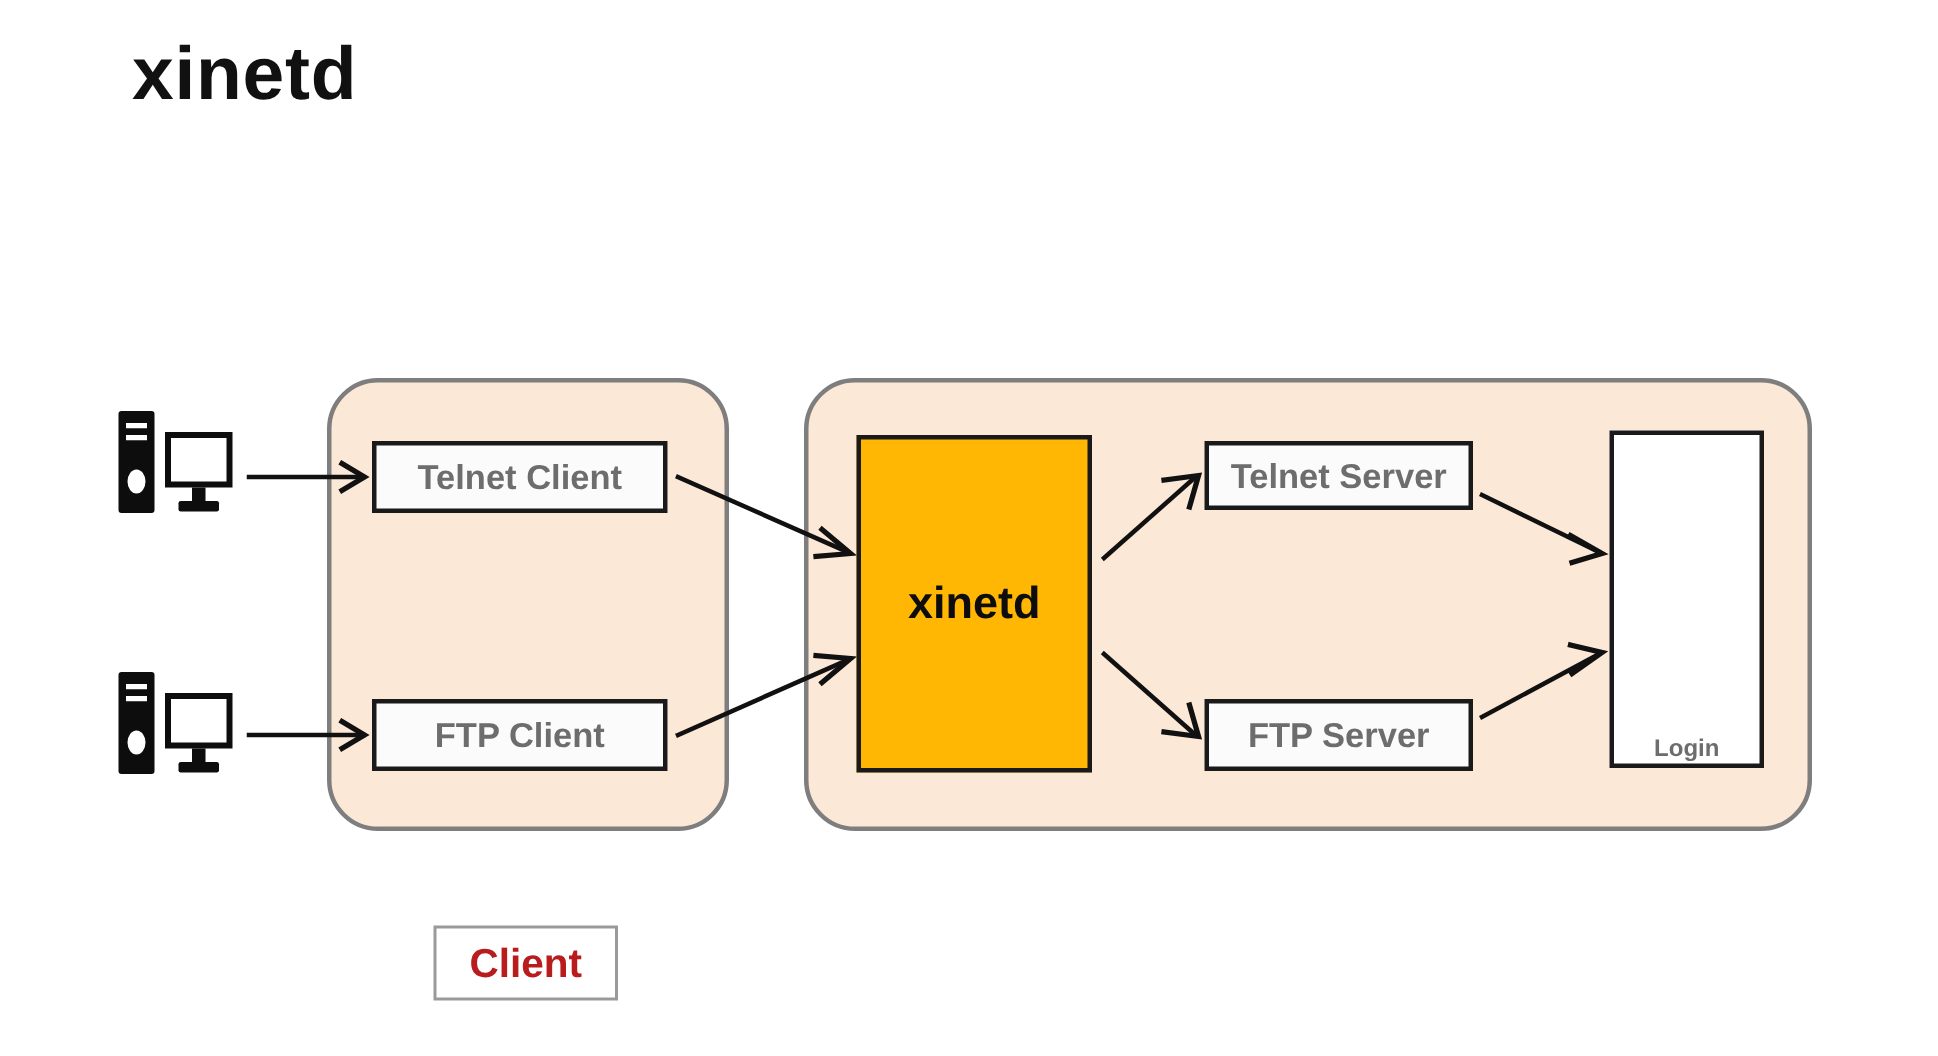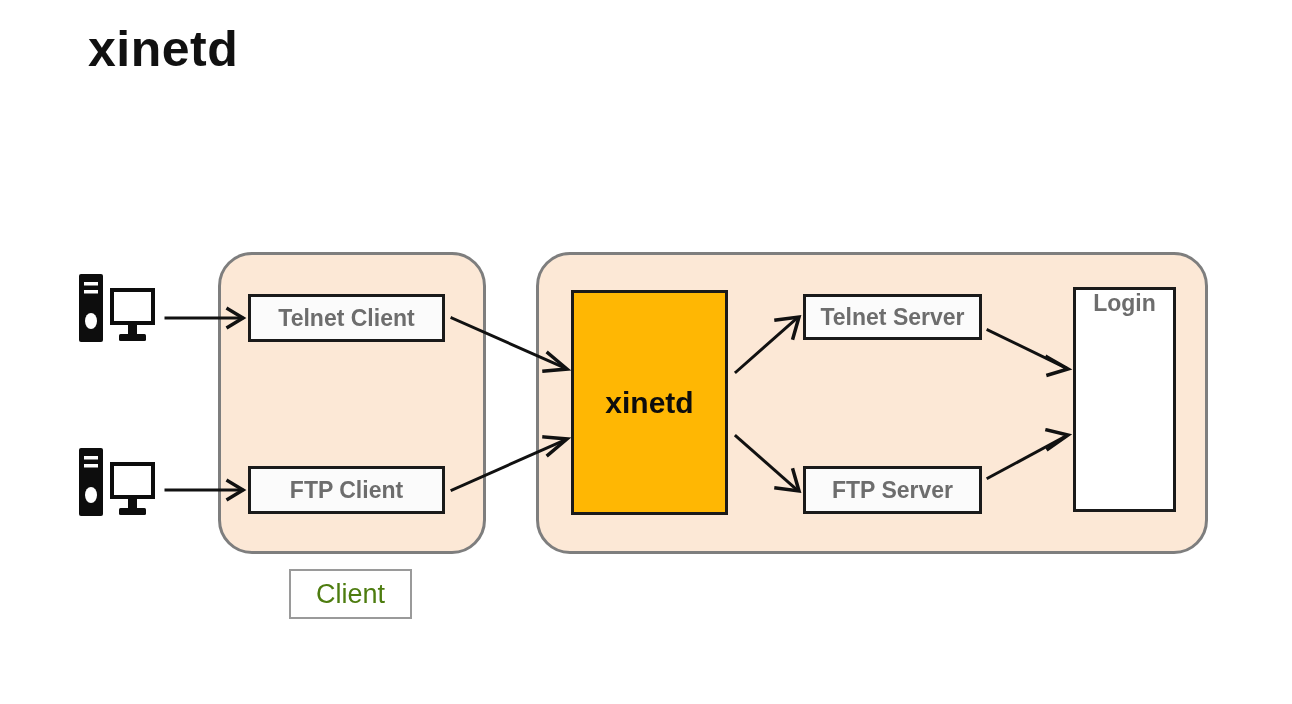--- a/index.html
+++ b/index.html
@@ -58,23 +58,23 @@
   #box-ftp-client    { left: 248px; top: 466px; width: 197px; height: 48px; }
   #box-telnet-server { left: 803px; top: 294px; width: 179px; height: 46px; }
   #box-ftp-server    { left: 803px; top: 466px; width: 179px; height: 48px; text-align: right; }
 
   #box-login {
     position: absolute;
     left: 1073px; top: 287px; width: 103px; height: 225px;
     background: #ffffff;
     border: 3px solid #1a1a1a;
     box-sizing: border-box;
-    display: flex; align-items: flex-start; justify-content: center;
+    display: flex; align-items: flex-end; justify-content: center;
     color: #6d6d6d;
-    font-size: 23px;
+    font-size: 16px;
     font-weight: 600;
   }
 
   
   #box-xinetd {
     position: absolute;
     left: 571px; top: 290px; width: 157px; height: 225px;
     background: #ffb703;
     border: 3px solid #1a1a1a;
     box-sizing: border-box;
@@ -84,23 +84,24 @@
     font-weight: bold;
   }
 
   
   .caption-box {
     position: absolute;
     background: #ffffff;
     border: 2px solid #9a9a9a;
     box-sizing: border-box;
     display: flex; align-items: center; justify-content: center;
-    color: #4d7c0f;
+    color: #b91c1c;
     font-size: 27px;
-    font-weight: normal;
+    font-weight: bold;
+    margin-top: 48px;
   }
   #caption-client { left: 289px; top: 569px; width: 123px; height: 50px; }
   #caption-server { left: 814px; top: 569px; width: 128px; height: 50px; }
 
   
   .pc-icon { position: absolute; }
   #pc-icon-1 { left: 77px; top: 272px; }
   #pc-icon-2 { left: 77px; top: 446px; }
 
   

